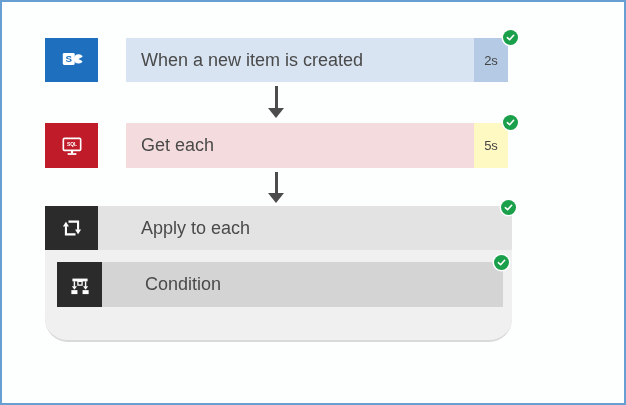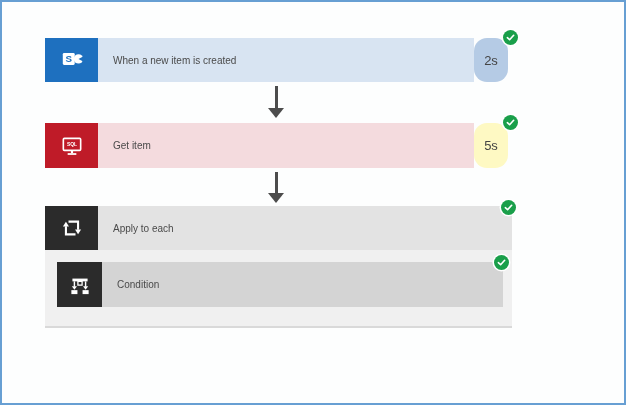--- a/index.html
+++ b/index.html
@@ -25,46 +25,47 @@
     cursor: pointer;
   }
   .card-icon {
     width: 53px; flex: 0 0 53px;
     display: flex; align-items: center; justify-content: center;
   }
   .card-body {
     flex: 1 1 auto;
     display: flex; align-items: center;
     padding-left: 15px;
-    font-size: 10px; color: #4a4a4a;
-    overflow: hidden; white-space: nowrap;
+    font-size: 18px; color: #4a4a4a;
+    overflow: hidden; white-space: nowrap; margin-left: 28px;
   }
   .card-duration {
     width: 34px; flex: 0 0 34px;
     display: flex; align-items: center; justify-content: center;
-    font-size: 13px; color: #444444; border-radius: 13px;
+    font-size: 13px; color: #444444;
   }
 
   .card.trigger          { top: 38px; }
   .card.trigger .card-icon     { background: #1e70bf; }
   .card.trigger .card-body     { background: #d8e4f2; }
   .card.trigger .card-duration { background: #b5cbe5; }
 
   .card.getrows          { top: 123px; height: 45px; }
   .card.getrows .card-icon     { background: #bf1b28; }
   .card.getrows .card-body     { background: #f4dbde; }
   .card.getrows .card-duration { background: #fef9c3; }
 
   
   .scope {
     position: absolute;
     left: 45px; top: 206px;
-    width: 467px; height: 122px;
+    width: 467px; height: 136px;
     background: #f0f0f0;
     border-bottom: 2px solid #d9d9d9;
+    border-radius: 23px;
   }
   .scope-header {
     display: flex; align-items: stretch;
     height: 44px; background: #e3e3e3;
     cursor: pointer;
   }
   .scope-header .card-icon { background: #2b2b2b; }
   .scope-header .card-body { background: #e3e3e3; }
 
   .nested-card {
@@ -140,21 +141,21 @@
 
     <div class="card getrows">
       <div class="card-icon">
         <svg width="26" height="26" viewBox="0 0 24 24">
           <rect x="4" y="5" width="16" height="11" rx="1" fill="none" stroke="#ffffff" stroke-width="1.5"></rect>
           <text x="12" y="12.4" font-size="4.6" font-weight="bold" fill="#ffffff" font-family="Liberation Sans, sans-serif" text-anchor="middle">SQL</text>
           <rect x="11" y="16" width="2" height="2.6" fill="#ffffff"></rect>
           <rect x="8" y="18.6" width="8" height="1.6" fill="#ffffff"></rect>
         </svg>
       </div>
-      <div class="card-body">Get item</div>
+      <div class="card-body">Get each</div>
       <div class="card-duration">5s</div>
       <div class="badge" style="top:-8px; right:-10px;">
         <svg width="9" height="9" viewBox="0 0 10 10">
           <polyline points="1.5,5.2 4,7.5 8.5,2.5" fill="none" stroke="#ffffff" stroke-width="1.8" stroke-linecap="round" stroke-linejoin="round"></polyline>
         </svg>
       </div>
     </div>
 
     <div class="arrow arrow2">
       <div class="shaft"></div>

